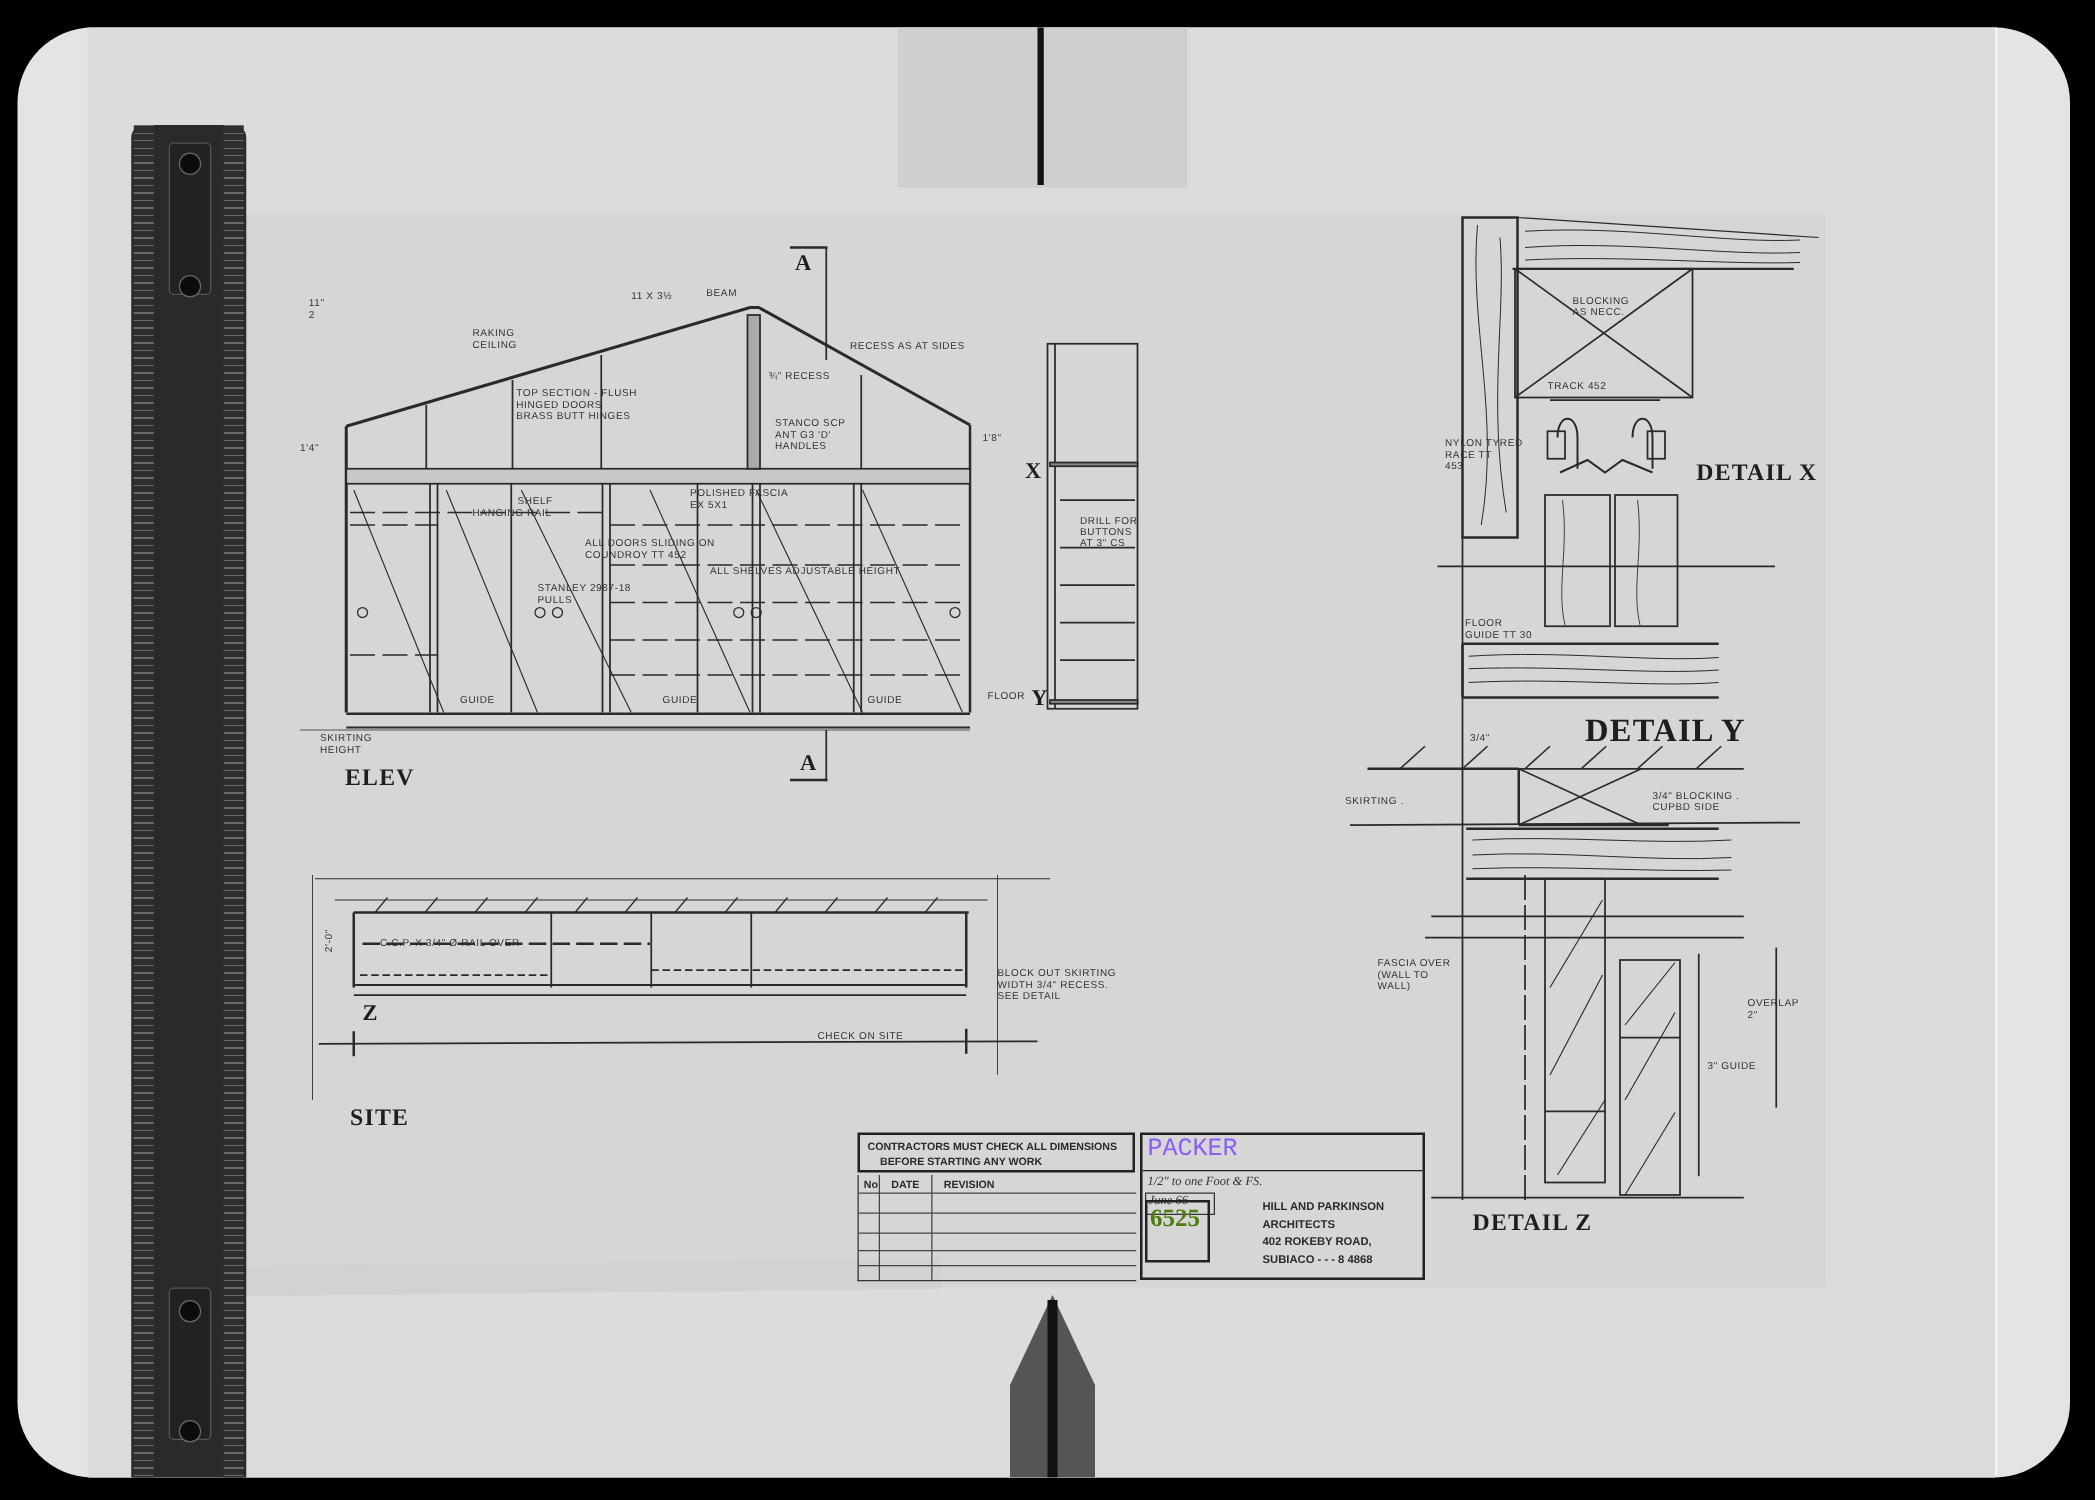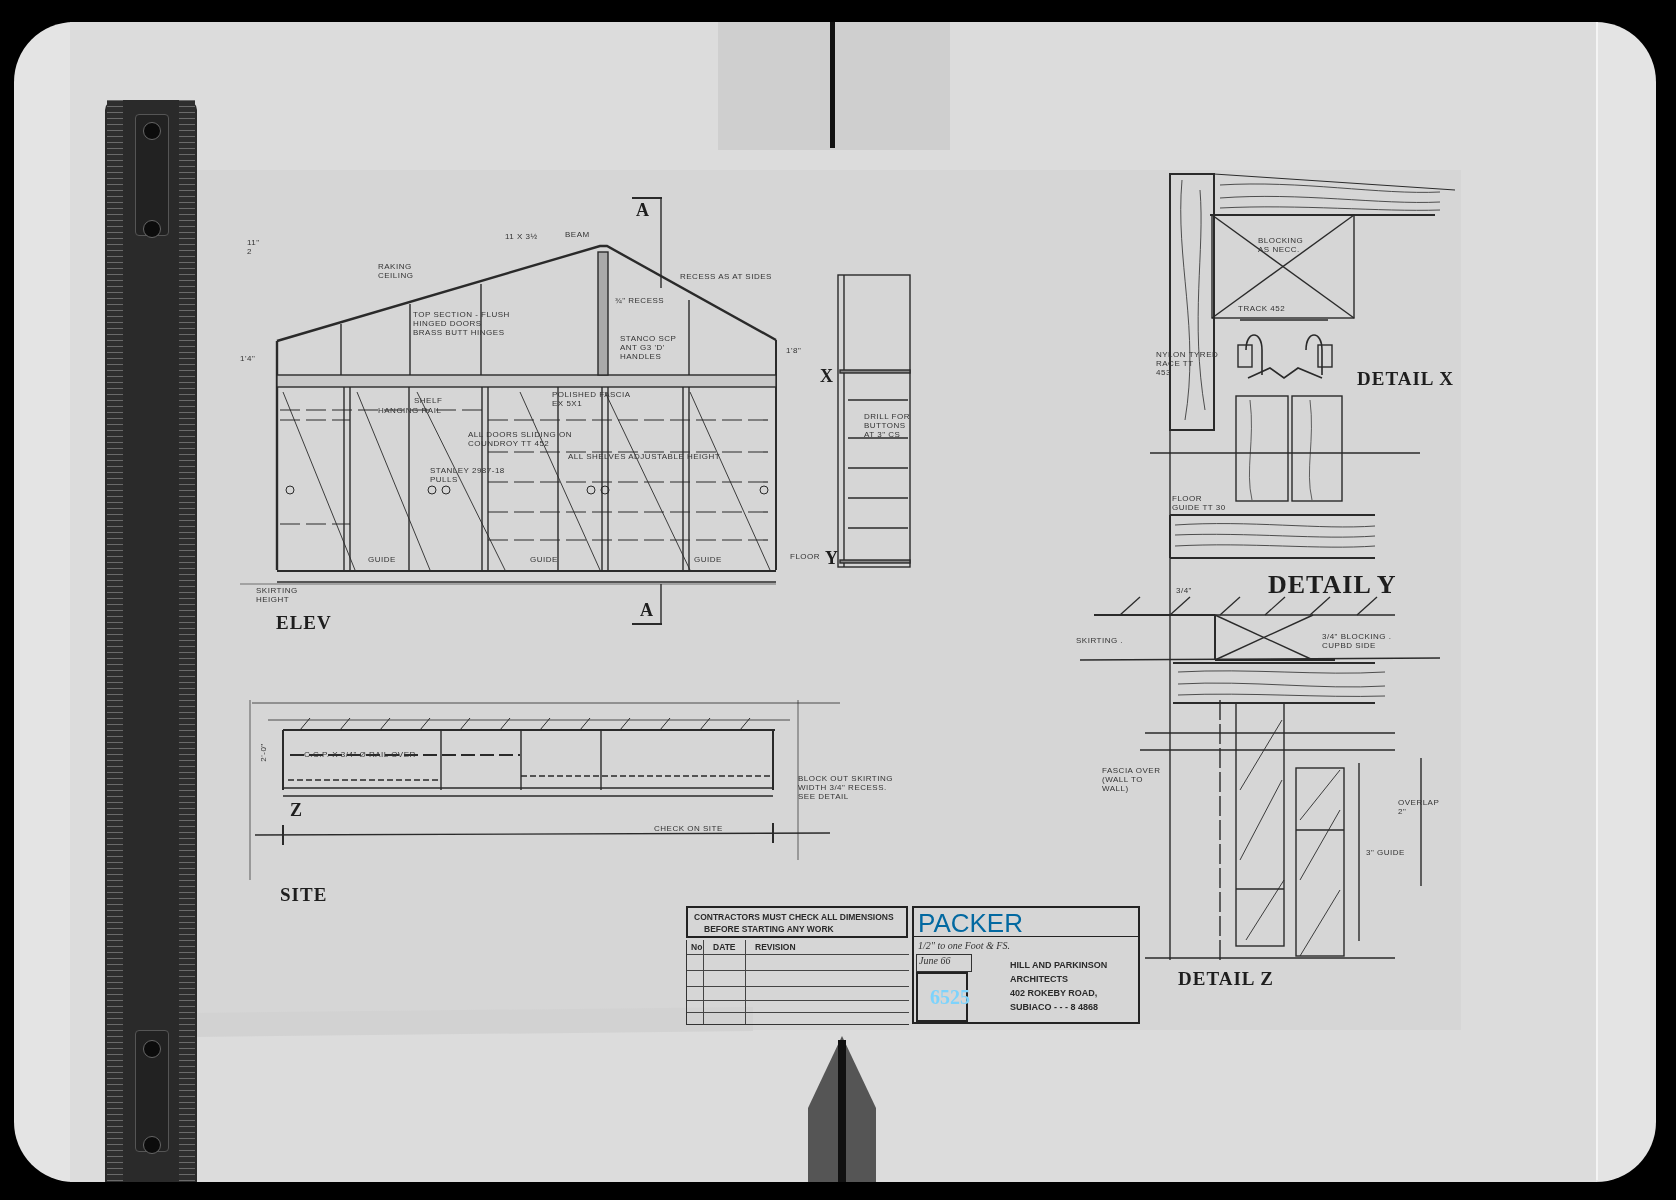--- a/index.html
+++ b/index.html
@@ -20,24 +20,24 @@
   svg.draw{position:absolute;left:0;top:0;}
   .lbl{position:absolute;font-family:"Liberation Serif",serif;font-weight:bold;color:#1e1e1e;letter-spacing:1px;}
   .note{position:absolute;font-family:"Liberation Sans",sans-serif;font-size:8px;color:#333;text-transform:uppercase;letter-spacing:0.5px;line-height:9px;white-space:pre;}
   .tb{position:absolute;left:686px;top:906px;width:454px;height:120px;}
   .tb-warn{position:absolute;left:0;top:0;width:222px;height:32px;border:2px solid #222;font-size:8.5px;font-weight:bold;color:#2a2a2a;padding:3px 6px;box-sizing:border-box;line-height:12px;}
   .tb-grid{position:absolute;left:0;top:34px;width:222px;height:84px;border-left:1px solid #333;border-bottom:1px solid #333;}
   .tb-head{position:absolute;top:2px;font-size:8.5px;font-weight:bold;color:#2a2a2a;}
   .tb-row{position:absolute;left:0;width:222px;height:1px;background:#444;}
   .tb-col{position:absolute;top:0;width:1px;height:84px;background:#444;}
   .tb-right{position:absolute;left:226px;top:0;width:228px;height:118px;border:2px solid #222;box-sizing:border-box;}
-  .tb-job{position:absolute;left:4px;top:0;font-family:Liberation Sans, sans-serif;font-size:26px;color:#0369a1;}
+  .tb-job{position:absolute;left:4px;top:0;font-family:Liberation Mono, monospace;font-size:20px;color:#8b5cf6;}
   .tb-scale{position:absolute;left:4px;top:32px;font-size:10px;font-style:italic;color:#333;font-family:"Liberation Serif",serif;}
   .tb-date{position:absolute;left:2px;top:46px;width:52px;height:16px;border:1px solid #333;font-size:10px;font-style:italic;color:#333;font-family:"Liberation Serif",serif;padding-left:2px;}
-  .tb-num{position:absolute;left:2px;top:64px;width:52px;height:50px;border:2px solid #222;box-sizing:border-box;font-family:"Liberation Serif",serif;font-weight:bold;font-size:20px;color:#7dd3fc;padding:12px;}
+  .tb-num{position:absolute;left:2px;top:52px;width:52px;height:50px;border:2px solid #222;box-sizing:border-box;font-family:"Liberation Serif",serif;font-weight:bold;font-size:20px;color:#4d7c0f;padding:2px;}
   .tb-firm{position:absolute;left:96px;top:50px;font-size:9px;font-weight:bold;color:#2a2a2a;line-height:14px;}
 </style>
 </head>
 <body>
 
 <div class="board"></div>
 <div class="board-inner" style="left:70px;top:22px;height:1160px;width:1526px;"></div>
 <div class="board-edge"></div>
 <div class="clip"></div>
 <div class="clip-line"></div>

